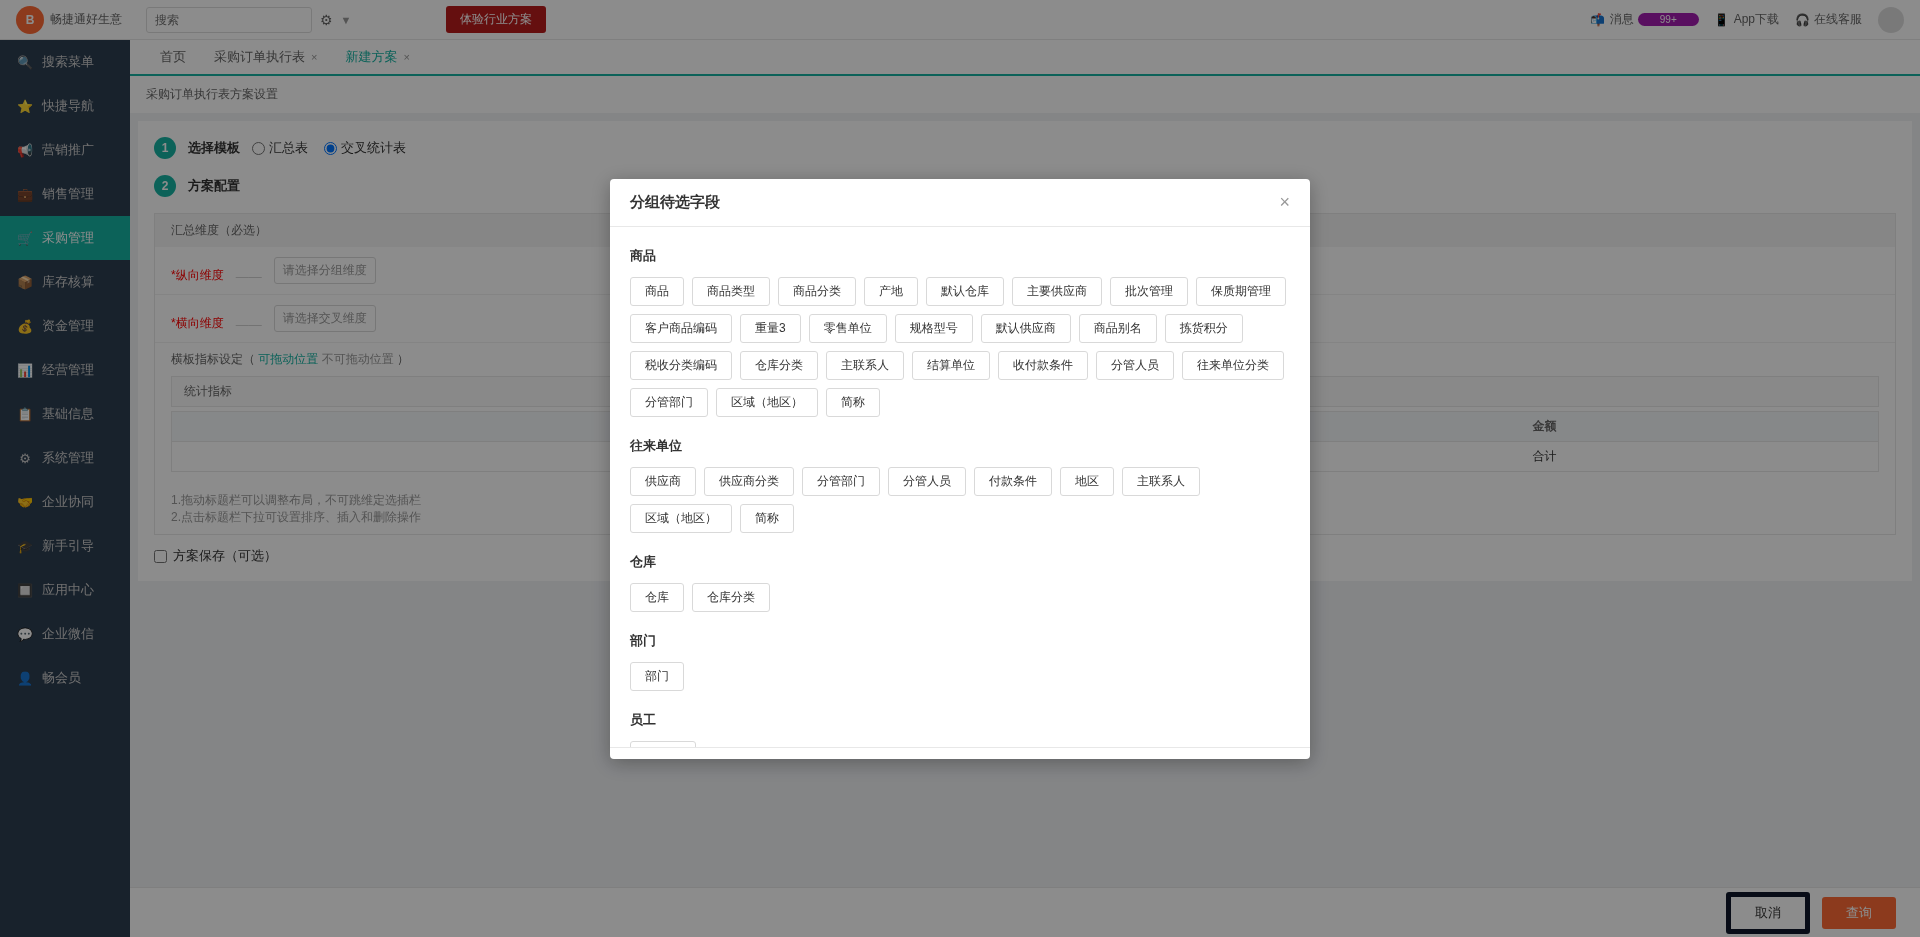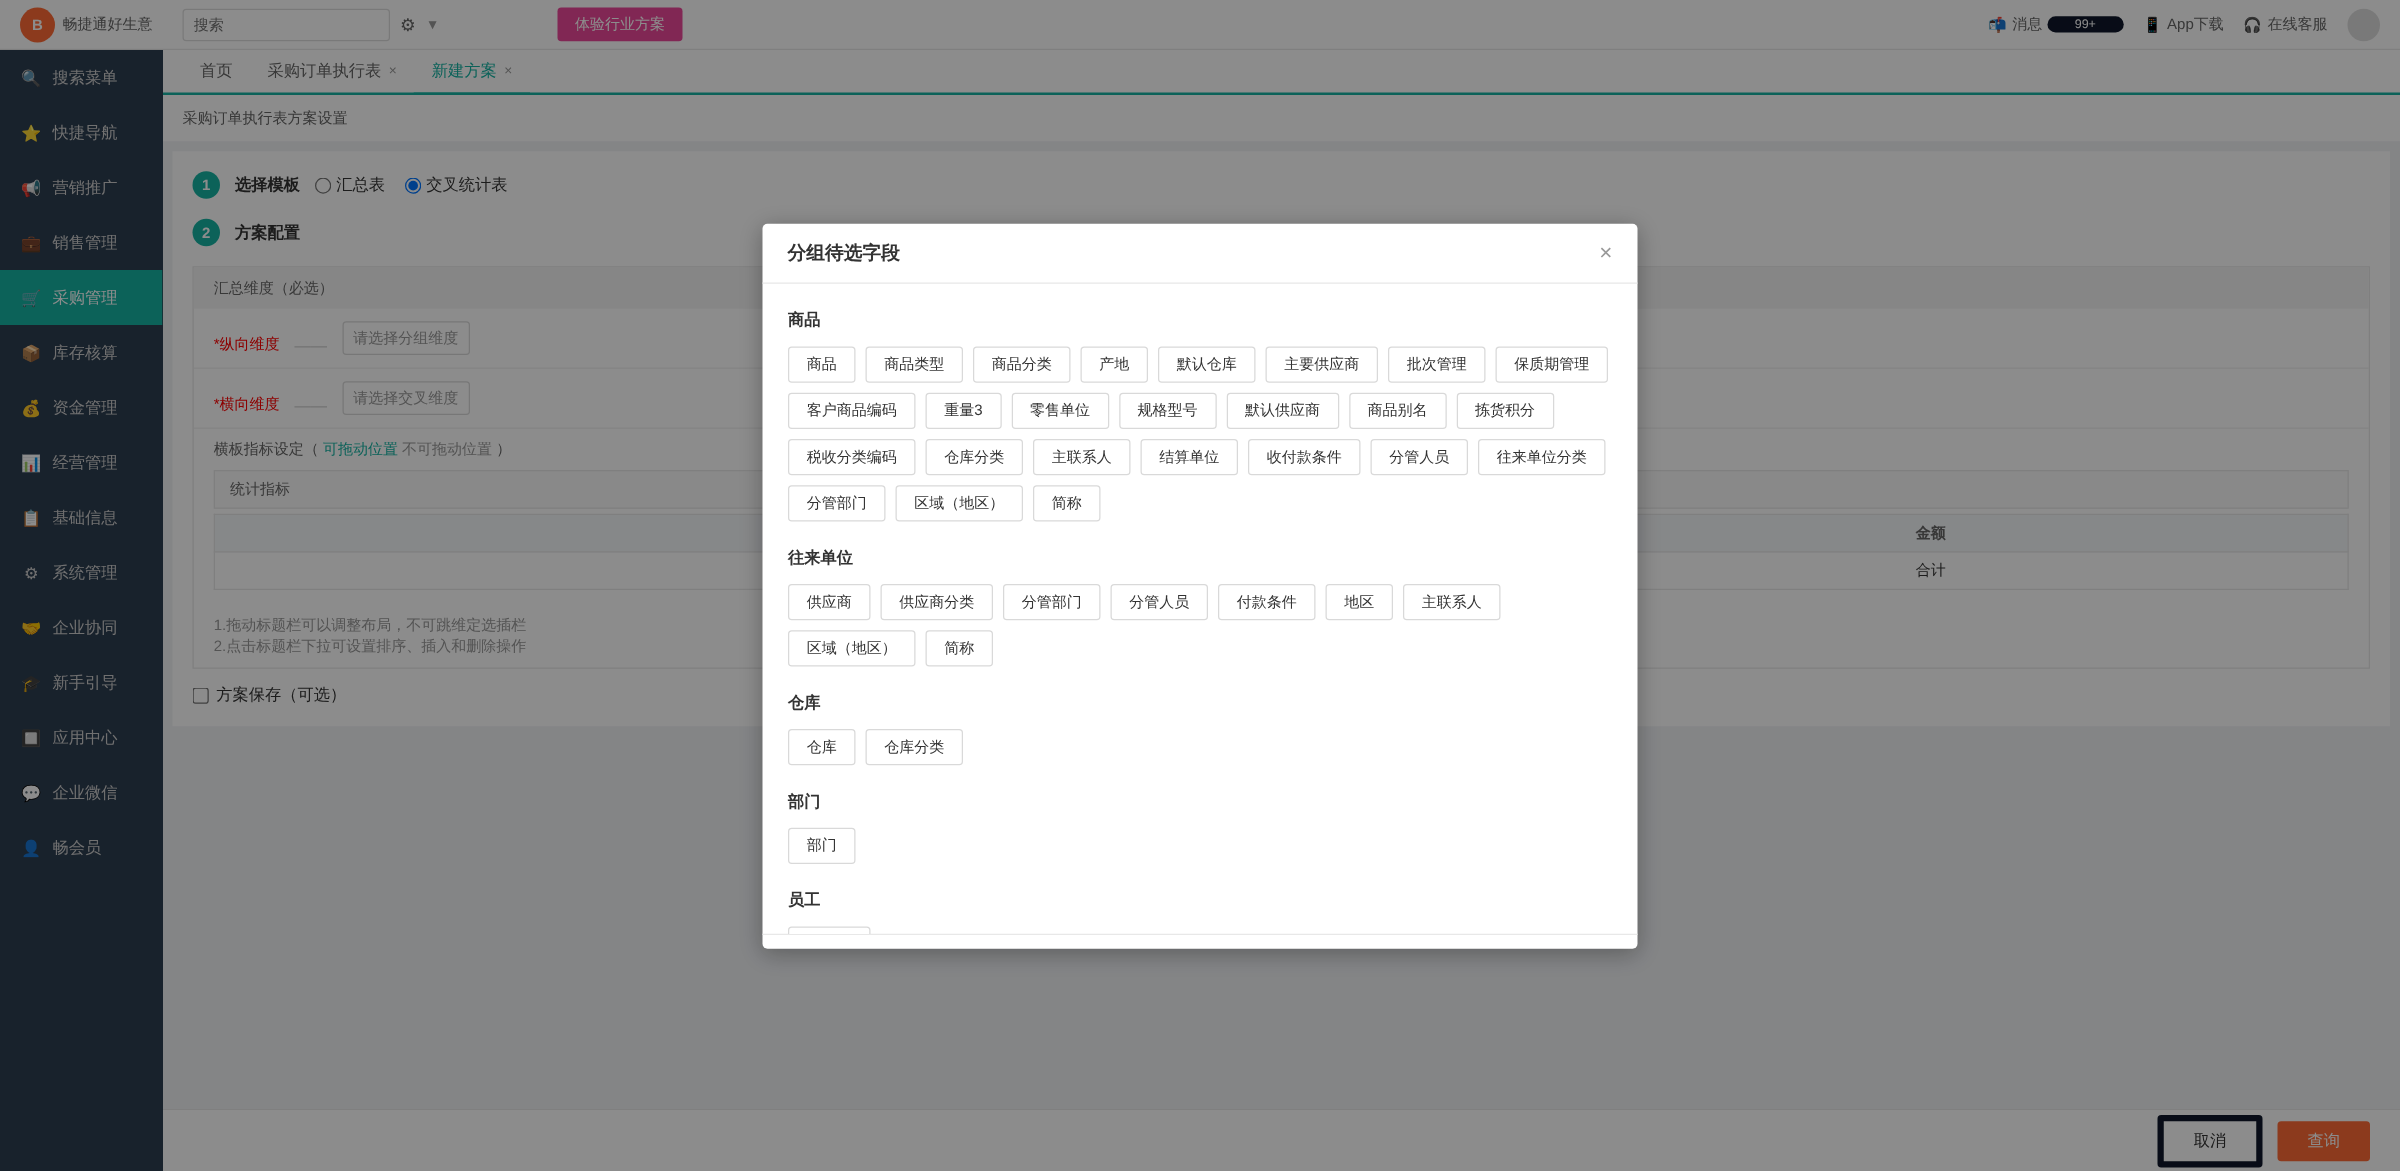--- a/index.html
+++ b/index.html
@@ -40,41 +40,41 @@
     }
     .header-search input {
       width: 166px;
       height: 26px;
       border: 1px solid #ddd;
       border-radius: 3px;
       padding: 0 8px;
       font-size: 12px;
     }
     .header-btn-try {
-      background: #ec4899;
+      background: #b91c1c;
       color: #fff;
       border: none;
       padding: 5px 14px;
       border-radius: 3px;
       cursor: pointer;
       font-size: 12px;
     }
     .header-right {
       margin-left: auto;
       display: flex;
       align-items: center;
       gap: 16px;
       font-size: 12px;
       color: #666;
     }
     .header-right .badge-item {
       display: flex; align-items: center; gap: 4px; cursor: pointer;
     }
     .badge-red {
-      background: #0f172a;
+      background: #a21caf;
       color: #fff;
       border-radius: 10px;
       padding: 1px 22px;
       font-size: 10px;
     }
     .avatar-circle {
       width: 26px; height: 26px;
       background: #ddd;
       border-radius: 50%;
     }

